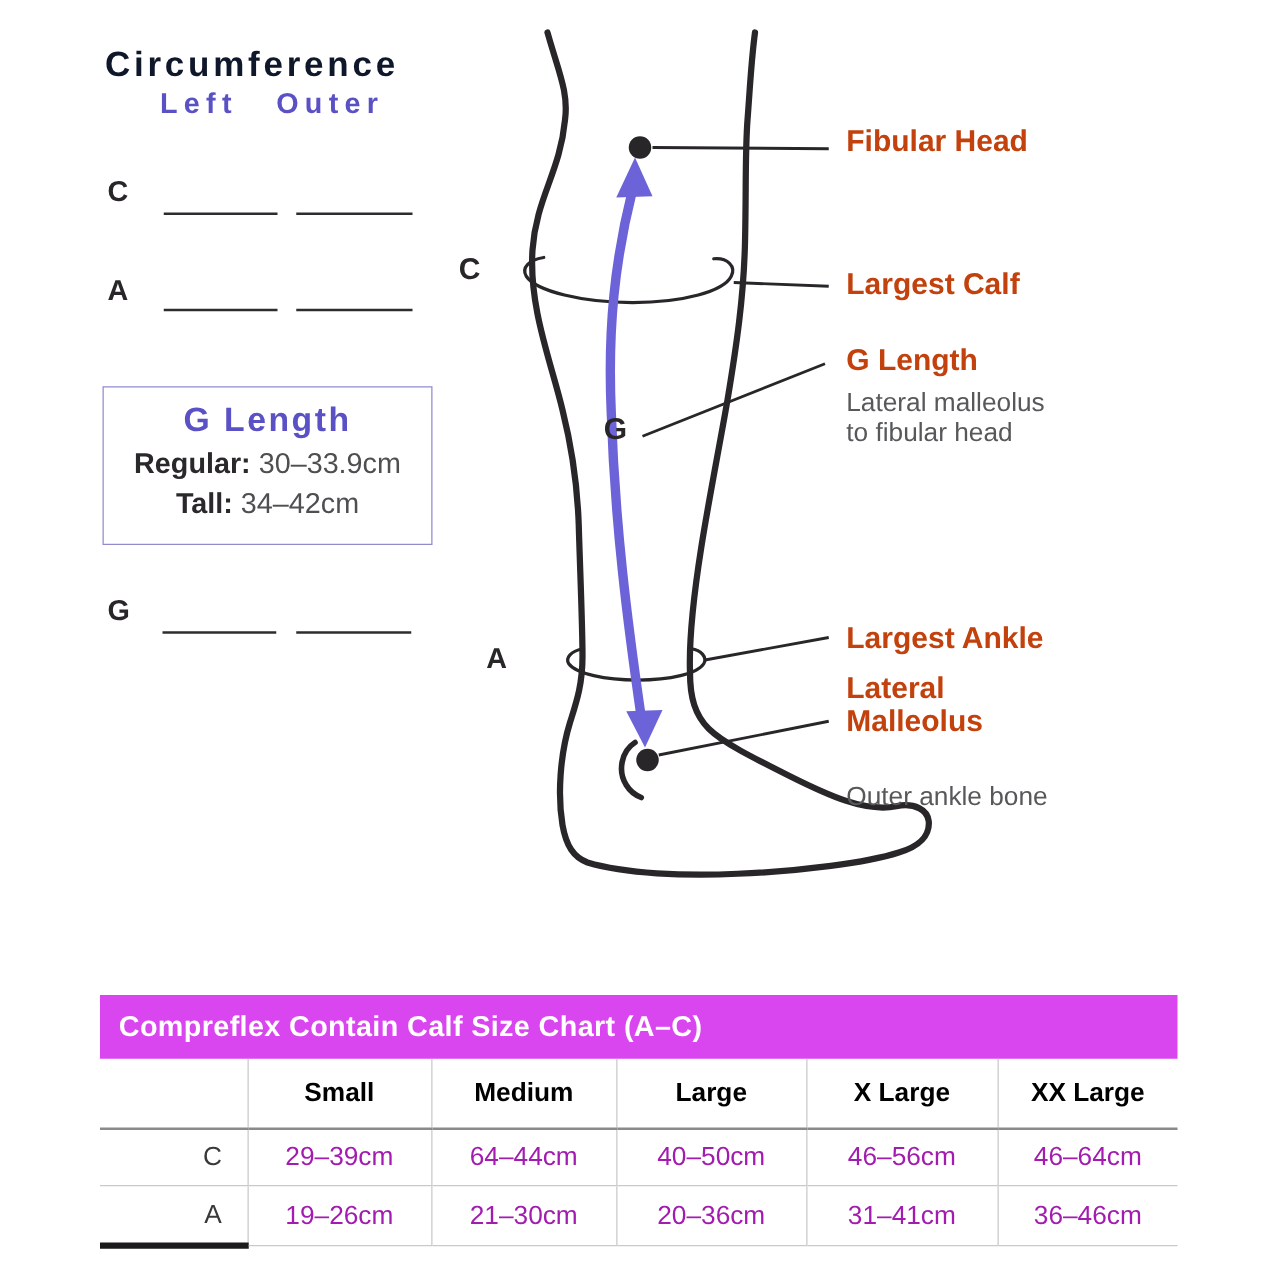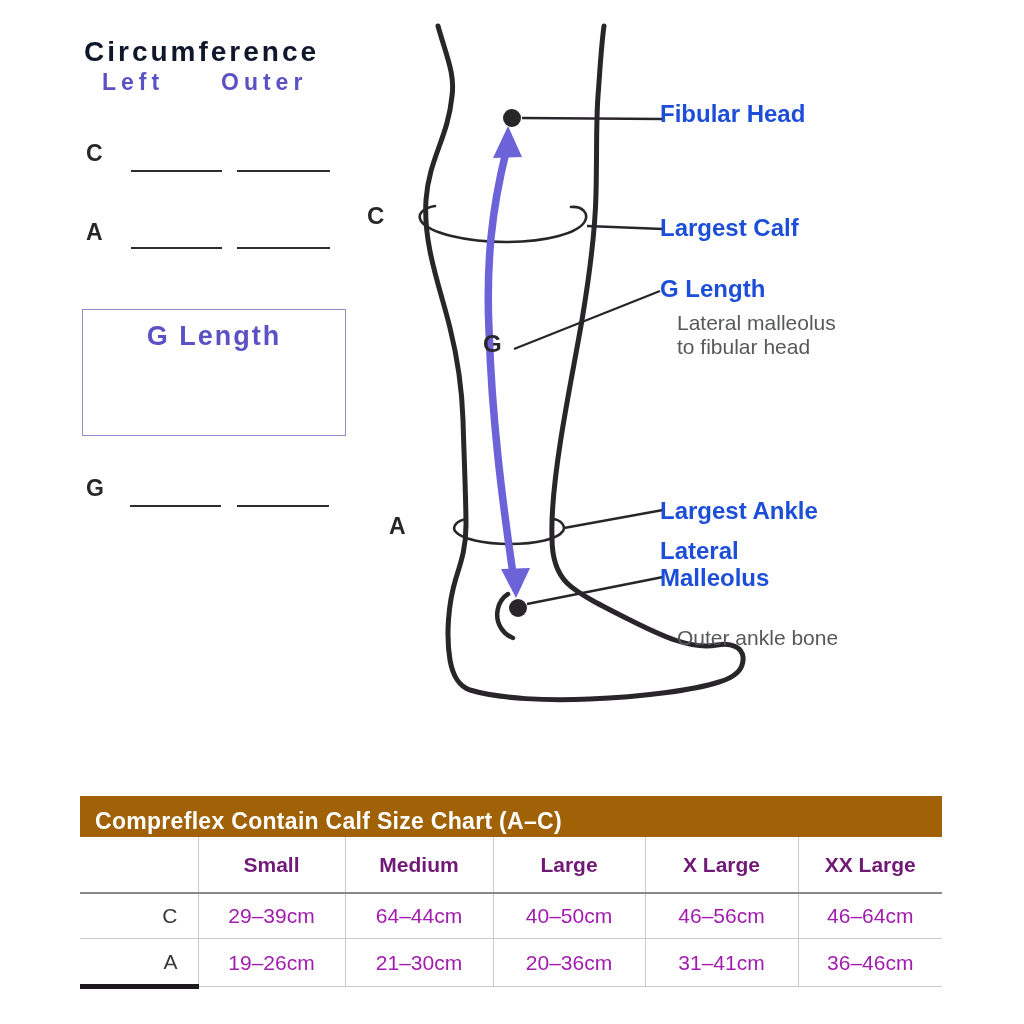--- a/index.html
+++ b/index.html
@@ -3,49 +3,49 @@
 <meta charset="utf-8">
 <style>
   html,body{margin:0;padding:0;background:#ffffff;}
   body{width:1024px;height:1024px;position:relative;overflow:hidden;
        font-family:"Liberation Sans", sans-serif;color:#29262a;}
   .abs{position:absolute;}
 
   
   .form-title{left:84px;top:16px;font-size:28px;font-weight:700;letter-spacing:3px;color:#0f172a;margin-top:20px;}
   .col-label{top:69px;font-size:23px;font-weight:800;letter-spacing:5px;color:#5a52c4;}
-  .col-left{left:102px;} .col-right{left:221px;}
+  .col-left{left:128px;} .col-right{left:221px;}
   .row-label{font-size:23px;font-weight:800;color:#29262a;letter-spacing:1px;}
   .rl-c{left:86px;top:140px;} .rl-a{left:86px;top:219px;} .rl-g{left:86px;top:475px;}
   .blank{height:0;border-bottom:2px solid #2f2c30;}
   .bl-c1{left:131px;top:170px;width:91px;} .bl-c2{left:237px;top:170px;width:93px;}
   .bl-a1{left:131px;top:247px;width:91px;} .bl-a2{left:237px;top:247px;width:93px;}
   .bl-g1{left:130px;top:505px;width:91px;} .bl-g2{left:237px;top:505px;width:92px;}
 
   .gbox{left:82px;top:309px;width:262px;height:125px;border:1.5px solid #918bce;text-align:center;}
   .gbox-title{margin-top:11px;font-size:27px;font-weight:800;letter-spacing:2px;color:#5a52c4;}
   .gbox-line{margin-top:5px;font-size:23px;color:#4f4f52;}
   .gbox-line .lbl{font-weight:800;color:#2b282c;}
 
   
-  .dlabel{left:660px;font-size:24px;font-weight:800;color:#1d4ed8;white-space:nowrap;}
+  .dlabel{left:677px;font-size:24px;font-weight:800;color:#c2410c;white-space:nowrap;}
   .dl-fibular{top:100px;} .dl-calf{top:214px;} .dl-glen{top:275px;} .dl-ankle{top:497px;}
   .dl-malleolus{top:537px;line-height:27px;}
   .ddesc{left:677px;font-size:21px;color:#57585a;line-height:24px;white-space:nowrap;}
   .dd-glen{top:311px;} .dd-malleolus{top:626px;line-height:23px;}
   .marker{font-size:24px;font-weight:800;color:#29262a;}
   .mk-c{left:367px;top:202px;} .mk-g{left:483px;top:330px;} .mk-a{left:389px;top:513px;font-size:23px;}
 
   
   .chart-wrap{left:80px;top:796px;width:862px;}
-  .chart-bar{height:41px;background:#a16207;color:#ffffff;font-size:23px;font-weight:800;
+  .chart-bar{height:51px;background:#d946ef;color:#ffffff;font-size:23px;font-weight:800;
              line-height:51px;padding-left:15px;box-sizing:border-box;letter-spacing:0.3px;}
   table.size{width:862px;border-collapse:collapse;table-layout:fixed;}
   table.size td{padding:0;text-align:center;font-size:21px;color:#a21caf;}
-  tr.hdr td{height:55px;font-weight:800;color:#701a75;border-bottom:2px solid #8a8a8a;}
+  tr.hdr td{height:55px;font-weight:800;color:#000000;border-bottom:2px solid #8a8a8a;}
   tr.rowc td{height:44px;border-bottom:1.5px solid #c9c9c9;}
   tr.rowa td{height:45px;border-bottom:1.5px solid #c9c9c9;}
   tr.rowa td.lblcol{border-bottom:5px solid #1c1a1c;}
   table.size td + td{border-left:1.5px solid #c9c9c9;}
   table.size td.lblcol{text-align:right;padding-right:20px;color:#3a383b;}
 </style>
 </head>
 <body>
 
 <svg class="abs" style="left:0;top:0;" width="1024" height="1024" viewBox="0 0 1024 1024">
@@ -90,20 +90,28 @@
 <div class="abs row-label rl-c">C</div>
 <div class="abs blank bl-c1"></div>
 <div class="abs blank bl-c2"></div>
 
 <div class="abs row-label rl-a">A</div>
 <div class="abs blank bl-a1"></div>
 <div class="abs blank bl-a2"></div>
 
 <div class="abs gbox">
   <div class="gbox-title">G Length</div>
+  <div class="gbox-line">
+    <span class="lbl">Regular:</span>
+    <span>30–33.9cm</span>
+  </div>
+  <div class="gbox-line">
+    <span class="lbl">Tall:</span>
+    <span>34–42cm</span>
+  </div>
 </div>
 
 <div class="abs row-label rl-g">G</div>
 <div class="abs blank bl-g1"></div>
 <div class="abs blank bl-g2"></div>
 
 <div class="abs marker mk-c">C</div>
 <div class="abs marker mk-g">G</div>
 <div class="abs marker mk-a">A</div>
 

